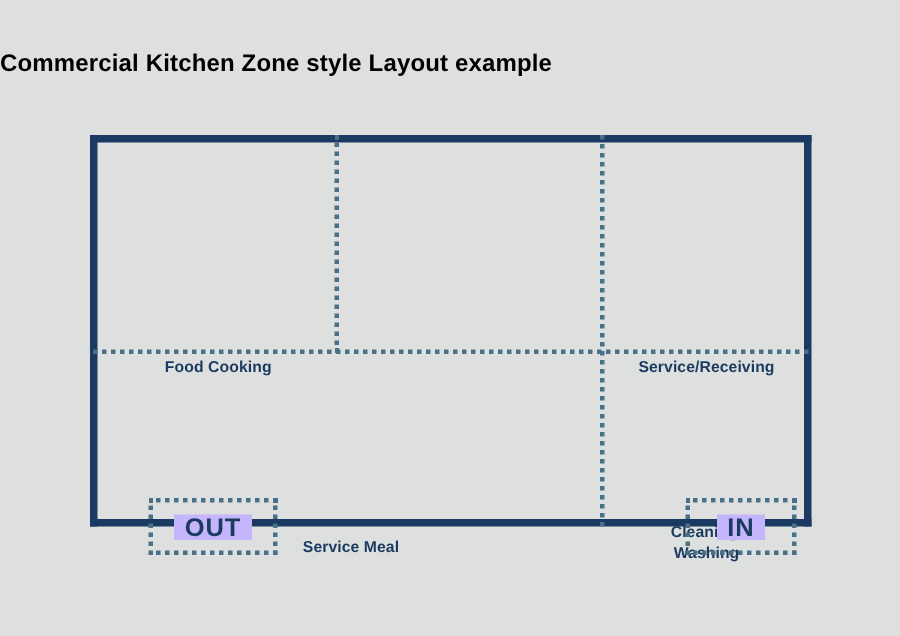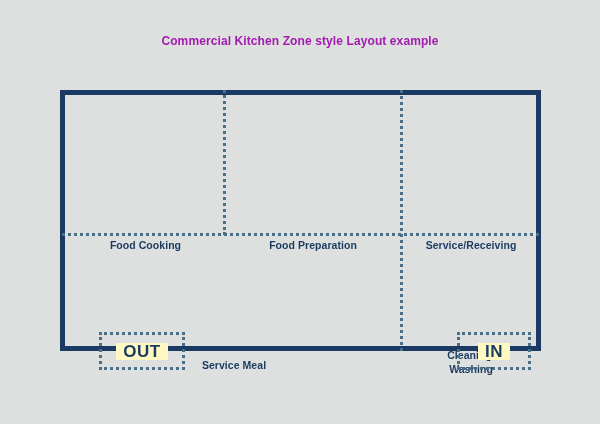--- a/index.html
+++ b/index.html
@@ -22,25 +22,24 @@
     width: 600px;
     height: 424px;
   }
 
   
   .page-title {
     position: absolute;
     left: 0;
     top: 34px;
     width: 600px;
-    text-align: center;
-    font-size: 12px;
+    font-size: 16px;
     font-weight: bold;
     letter-spacing: 0.1px;
-    color: #a21caf;
+    color: #000000;
     font-family: "Liberation Sans", sans-serif;
     white-space: nowrap;
   }
 
   
   .floorplan {
     position: absolute;
     left: 60px;
     top: 90px;
     width: 481px;
@@ -117,21 +116,21 @@
     align-items: center;
     justify-content: center;
     color: #1b3a5f;
     font-weight: bold;
     font-size: 17px;
     letter-spacing: 0.6px;
     font-family: "Liberation Sans", sans-serif;
     z-index: 5;
   }
   .door-text {
-    background: #fef9c3;
+    background: #c4b5fd;
     padding: 0 7px;
     line-height: 1;
   }
   .door-out {
     left: 99px;
     top: 332px;
     width: 86px;
     height: 38px;
   }
   .door-in {
@@ -154,21 +153,20 @@
     <div class="wall wall-bottom"></div>
     <div class="wall wall-left"></div>
     <div class="wall wall-right"></div>
 
     <div class="divider-v divider-v-1"></div>
     <div class="divider-v divider-v-2"></div>
     <div class="divider-h divider-h-1"></div>
 
     <div class="zone-label zone-meal-cooking">Food Cooking</div>
 
-    <div class="zone-label zone-food-prep">Food Preparation</div>
 
     <div class="zone-label zone-storage">Service/Receiving</div>
 
     <div class="zone-label zone-service-area">Service Meal</div>
 
     <div class="zone-label zone-cleaning">Cleaning/<br>Washing</div>
 
   </div>
 
   <div class="door door-out">

